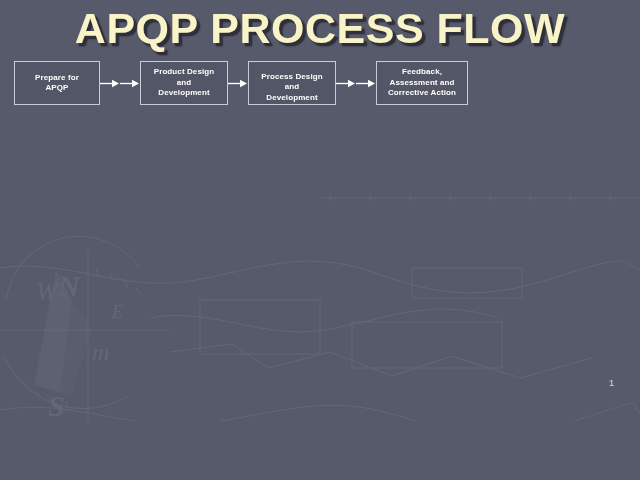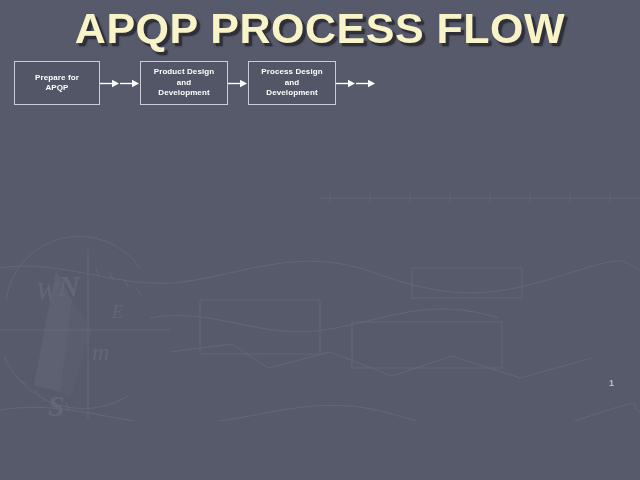--- a/index.html
+++ b/index.html
@@ -83,21 +83,21 @@
     line-height: 10.5px;
     color: #ffffff;
     white-space: pre-line;
     letter-spacing: 0.1px;
   }
 
   
   .w-0 { width: 86px; }
   .w-1 { width: 118px; }
   .w-2 { width: 88px; }
-  .w-3 { width: 88px; }
+  .w-3 { width: 88px; align-items: flex-end; }
   .w-4 { width: 76px; }
   .w-5 { width: 92px; }
 
   
   .flow-arrow {
     width: 20px;
     flex: 0 0 20px;
     display: flex;
     align-items: center;
     justify-content: center;
@@ -209,18 +209,23 @@
     </div>
 
 
     <div class="flow-arrow">
       <svg width="20" height="9" viewBox="0 0 20 9" xmlns="http://www.w3.org/2000/svg">
         <path d="M0 4.5 H13" stroke="#ffffff" stroke-width="1.4"></path>
         <path d="M12 0.8 L19 4.5 L12 8.2 Z" fill="#ffffff"></path>
       </svg>
     </div>
 
+    <div class="flow-box w-5">
+      <span class="box-label">Feedback,
+Assessment and
+Corrective Action</span>
+    </div>
 
   </div>
 
   <div id="page-number">1</div>
 
 </div>
 
 </body></html>

